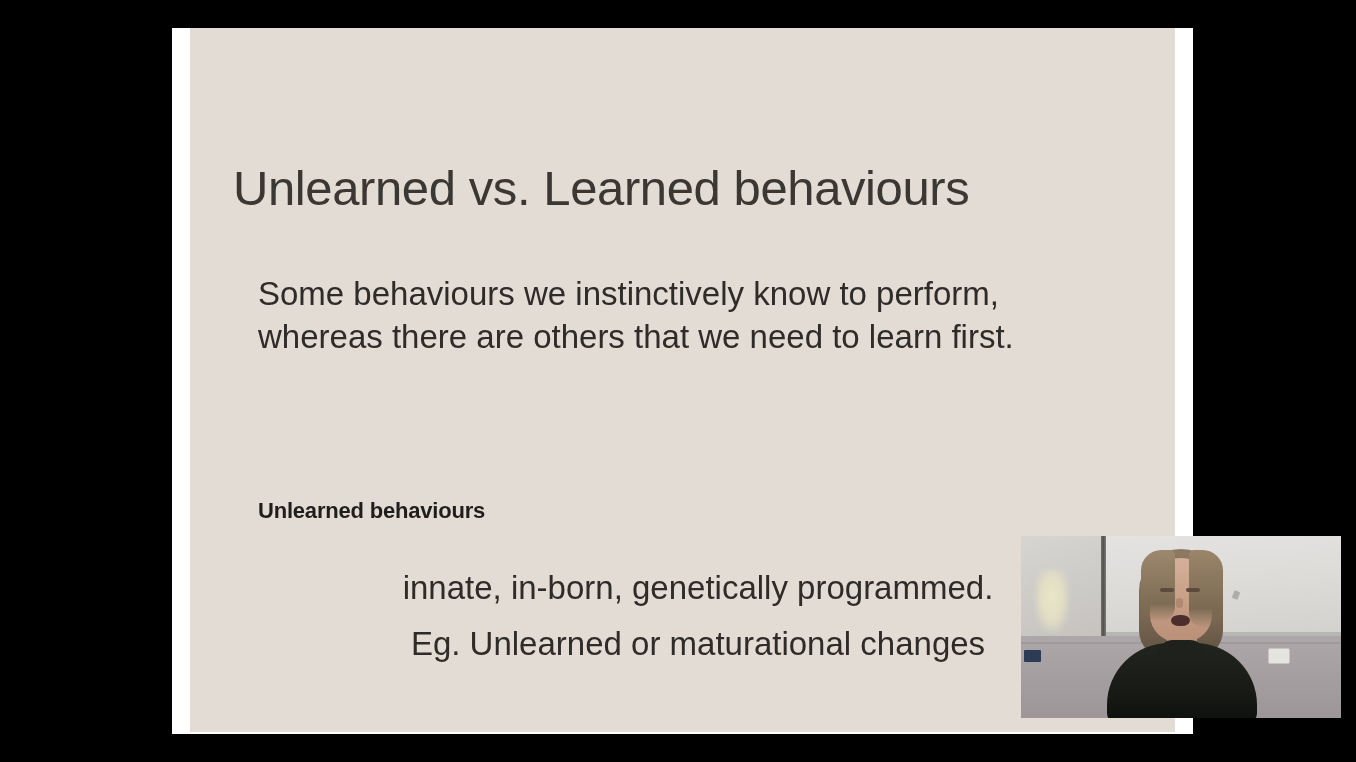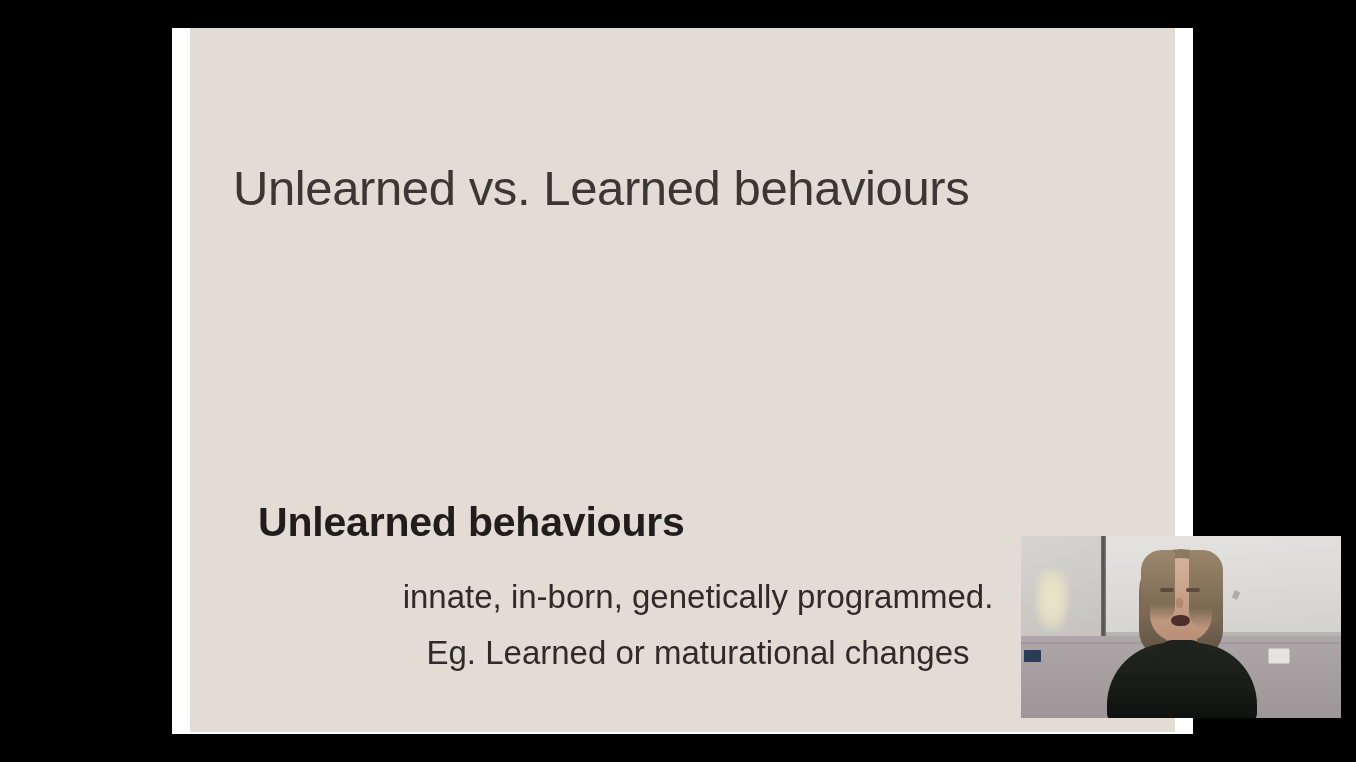--- a/index.html
+++ b/index.html
@@ -70,25 +70,25 @@
   }
 
   
   #unlearned-block {
     position: absolute;
     left: 68px;
     top: 470px;
     width: 880px;
   }
   #unlearned-heading {
-    font-size: 41px;
+    font-size: 22px;
     font-weight: 700;
     color: #201e1c;
     line-height: 1.2;
-    margin-bottom: 22px;
+    margin-bottom: 36px;
     letter-spacing: -0.2px;
   }
   .unlearned-line {
     font-size: 33px;
     font-weight: 300;
     color: #2e2b28;
     line-height: 1.68;
     white-space: nowrap;
     text-align: center;
   }
@@ -270,25 +270,26 @@
 <body>
 
 <div id="stage">
 
   <div id="slide-frame"></div>
 
   <div id="slide">
 
     <div id="slide-title">Unlearned vs. Learned behaviours</div>
 
+    <div id="intro-paragraph">Some behaviours we instinctively know to perform, whereas there are others that we need to learn first.</div>
 
     <div id="unlearned-block">
       <div id="unlearned-heading">Unlearned behaviours</div>
       <div class="unlearned-line">innate, in-born, genetically programmed.</div>
-      <div class="unlearned-line">Eg. Learned or maturational changes</div>
+      <div class="unlearned-line">Eg. Unlearned or maturational changes</div>
     </div>
 
   </div>
 
   <div id="webcam-overlay">
     <div class="wc-wall"></div>
     <div class="wc-board-left"></div>
     <div class="wc-board-left-glow"></div>
     <div class="wc-divider"></div>
     <div class="wc-board-right"></div>

